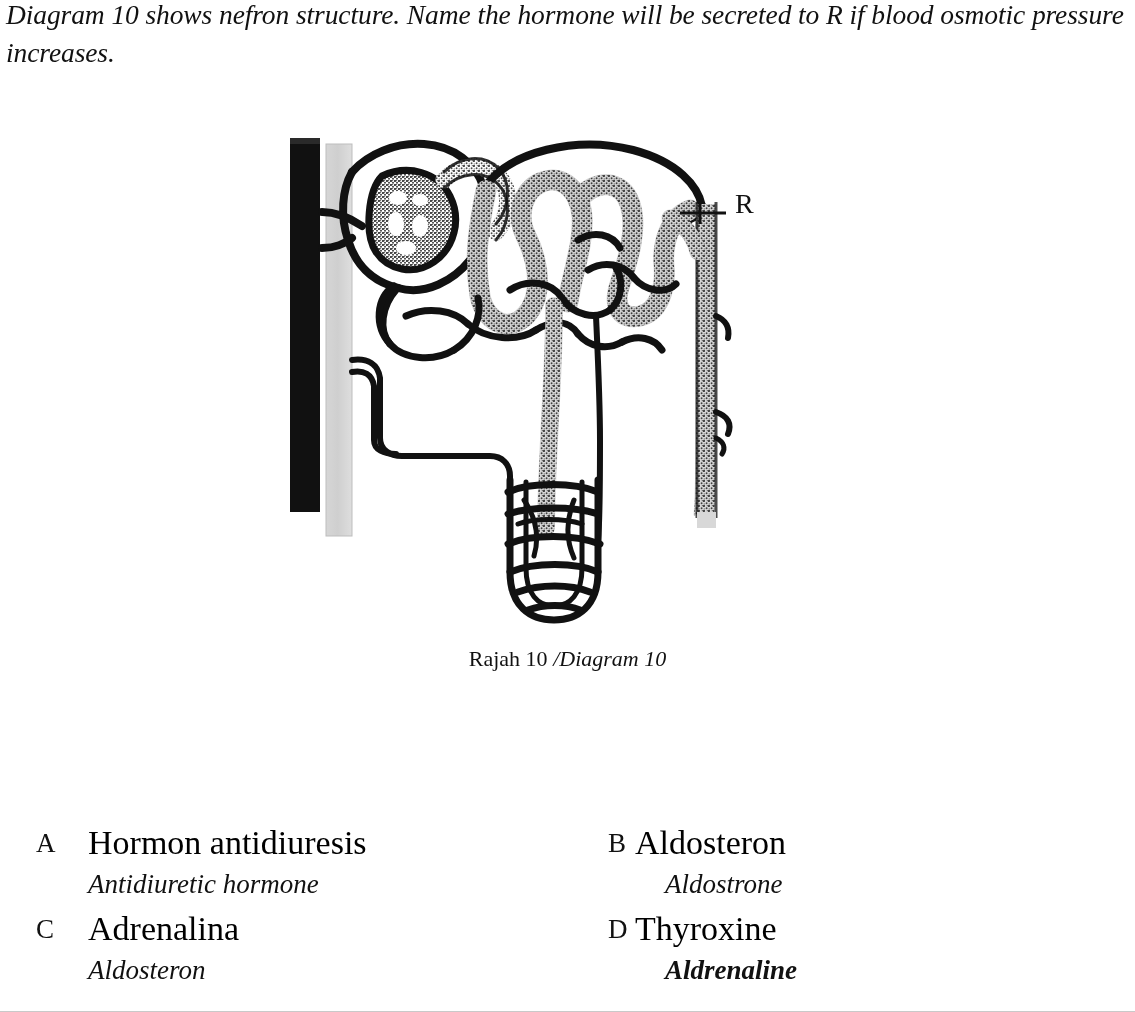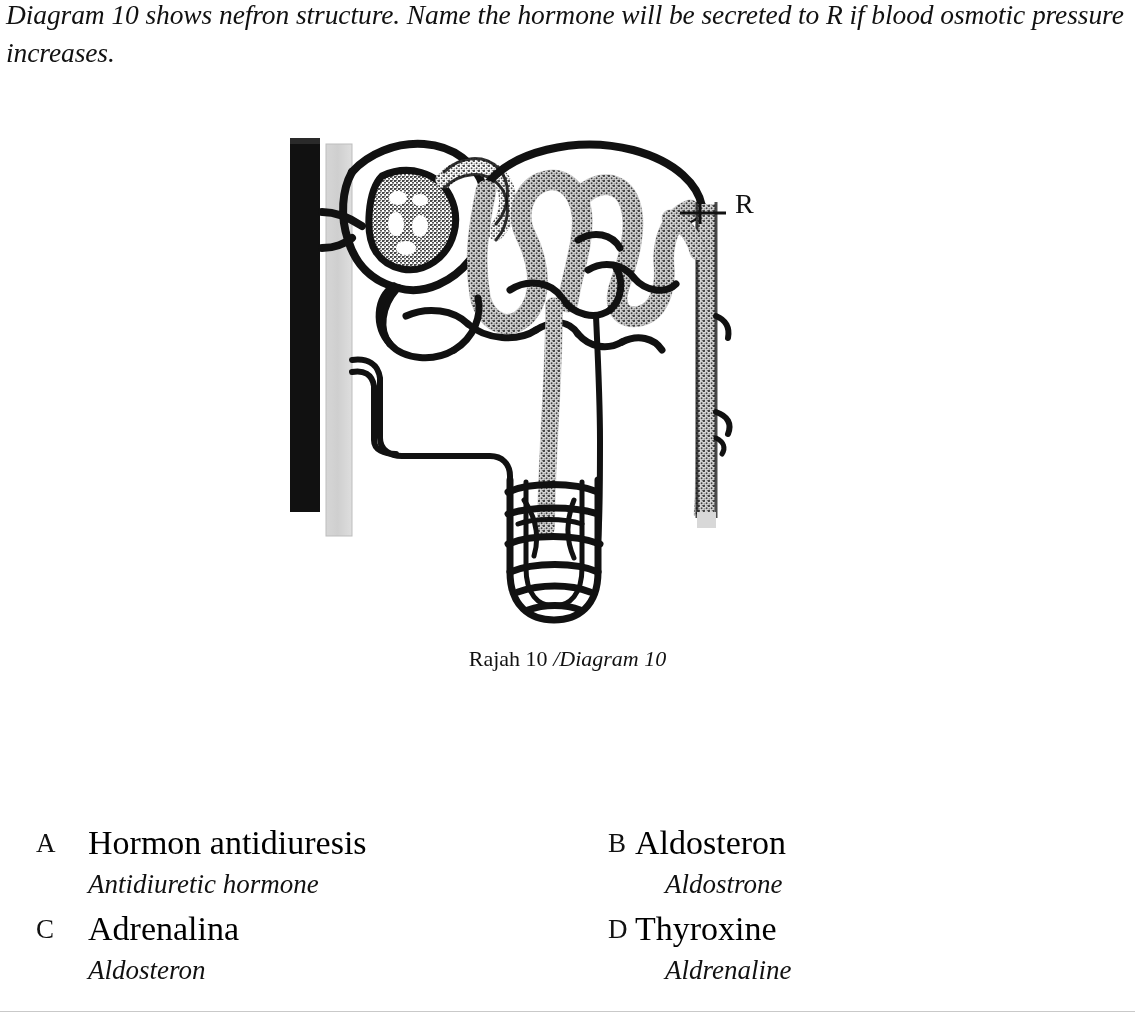--- a/index.html
+++ b/index.html
@@ -116,21 +116,21 @@
 
   .row-ac { top: 0; }
   .row-bd { top: 0; }
   .opt-a .opt-letter, .opt-a .opt-malay { top: 0px; }
   .opt-a .opt-english { top: 41px; }
   .opt-c .opt-letter, .opt-c .opt-malay { top: 86px; }
   .opt-c .opt-english { top: 127px; }
   .opt-b .opt-letter, .opt-b .opt-malay { top: 0px; }
   .opt-b .opt-english { top: 41px; text-align: center; }
   .opt-d .opt-letter, .opt-d .opt-malay { top: 86px; }
-  .opt-d .opt-english { top: 127px; }
+  .opt-d .opt-english { top: 127px; font-weight: bold; }
 
   
   #bottom-rule {
     position: absolute;
     left: 0;
     bottom: 0px;
     width: 1135px;
     height: 1px;
     background: #c9c9c9;
   }

